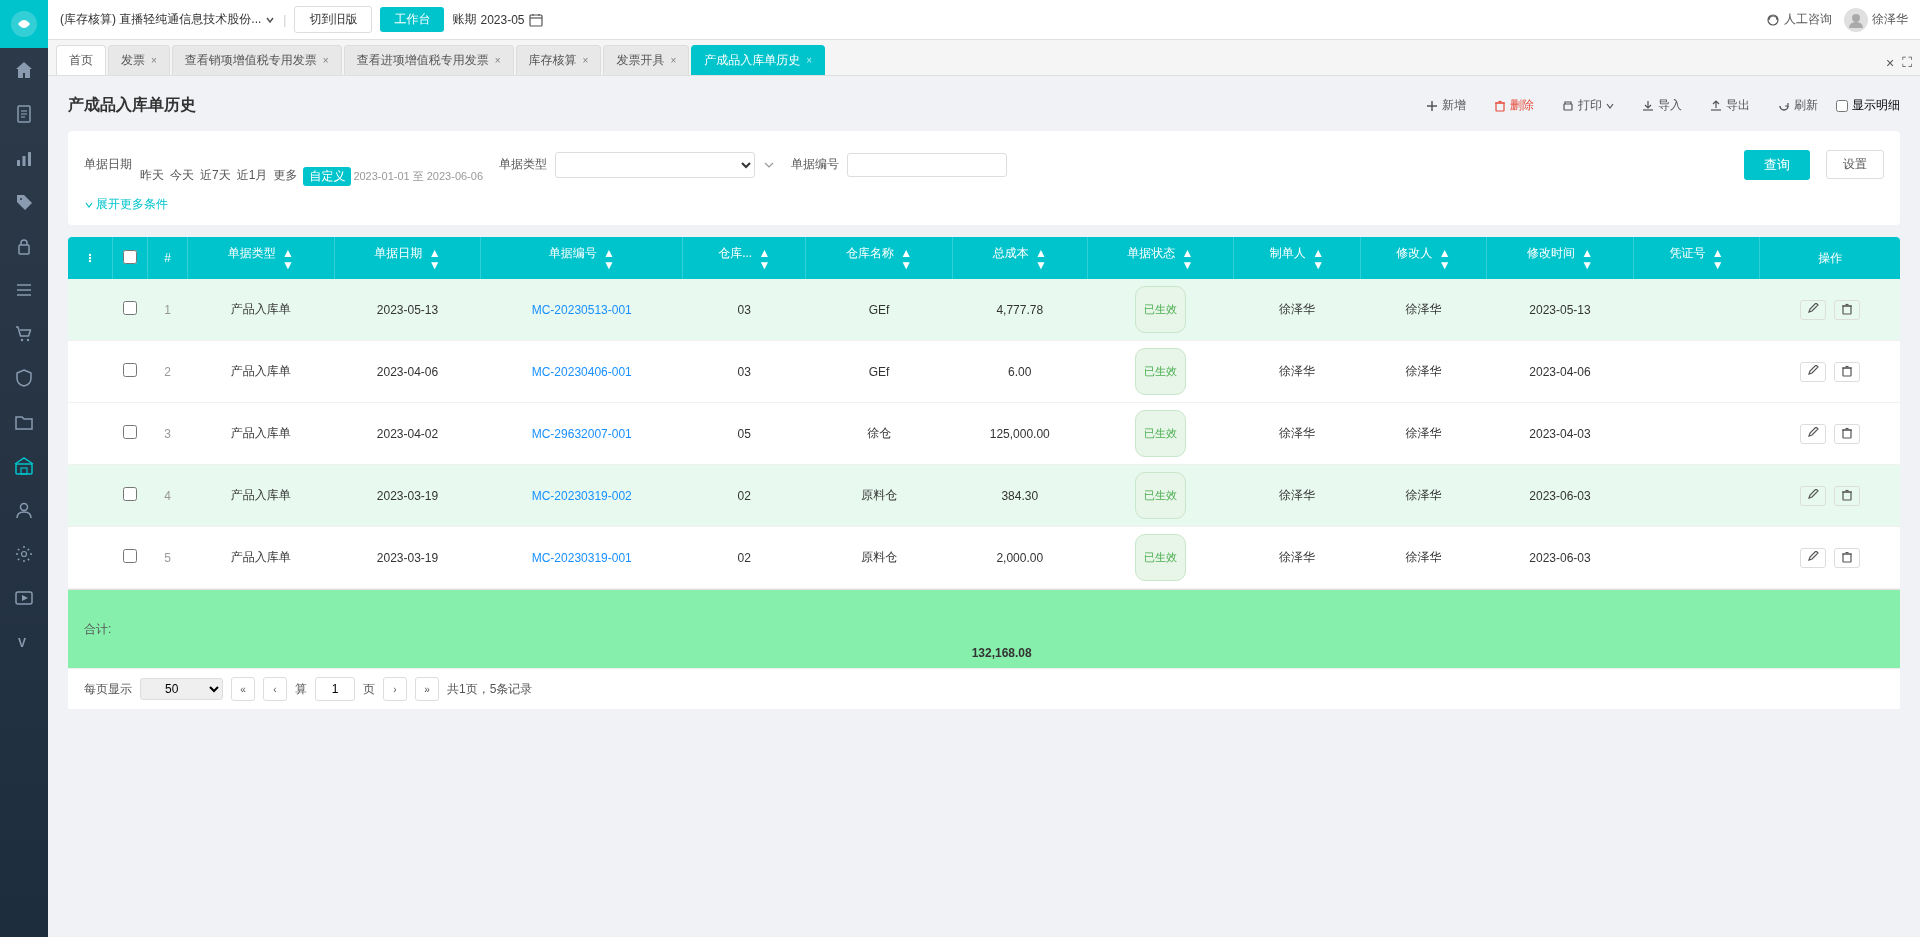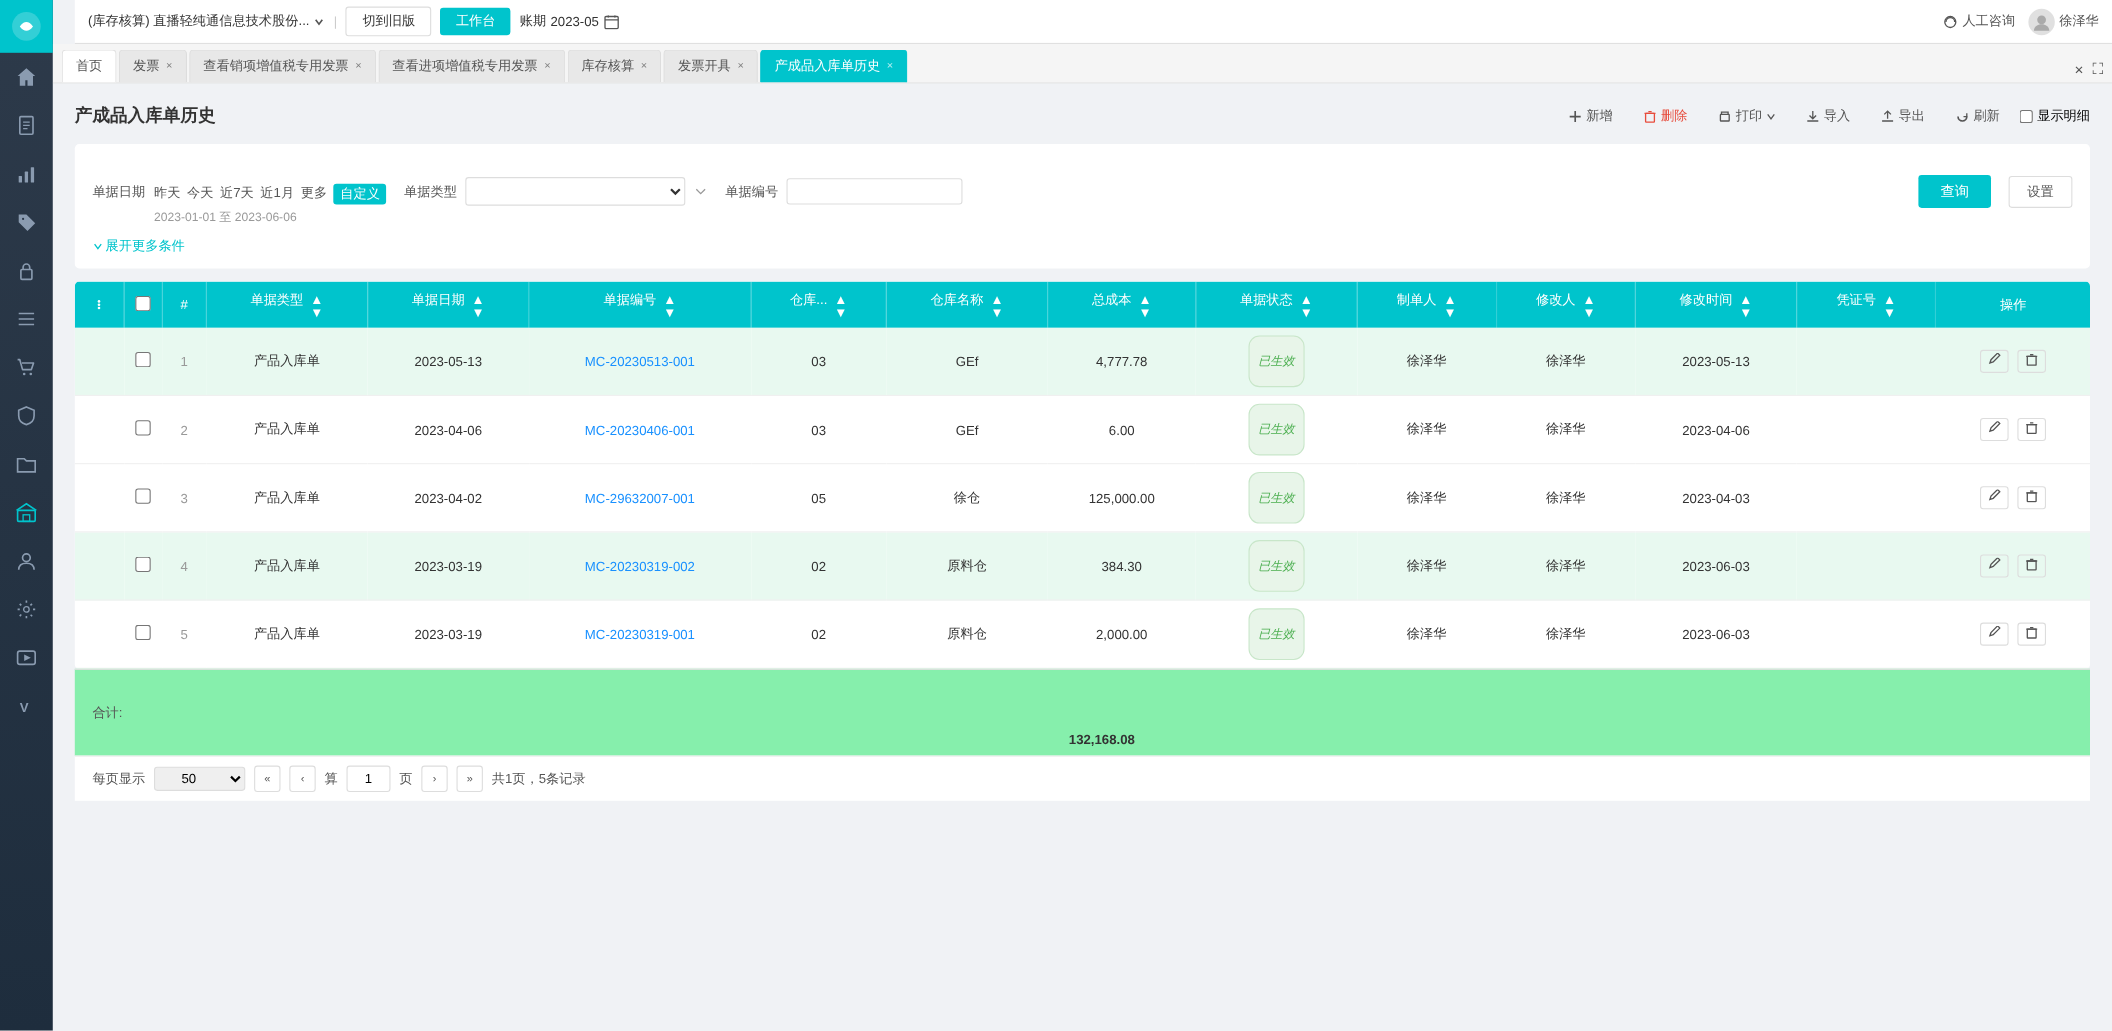--- a/index.html
+++ b/index.html
@@ -10,21 +10,21 @@
     .sidebar-logo { width: 48px; height: 48px; background: #00c4cc; display: flex; align-items: center; justify-content: center; }
     .sidebar-logo svg { width: 28px; height: 28px; }
     .sidebar-item { width: 48px; height: 44px; display: flex; align-items: center; justify-content: center; color: #8a9bb0; cursor: pointer; }
     .sidebar-item.active { color: #00c4cc; }
     .sidebar-item svg { width: 20px; height: 20px; }
 
     
     .main { flex: 1; display: flex; flex-direction: column; overflow: hidden; }
 
     
-    .topbar { height: 40px; background: #fff; border-bottom: 1px solid #e0e0e0; display: flex; align-items: center; padding: 0 12px; gap: 8px; flex-shrink: 0; margin-left: 20px; }
+    .topbar { height: 40px; background: #fff; border-bottom: 1px solid #e0e0e0; display: flex; align-items: center; padding: 0 12px; gap: 8px; flex-shrink: 0; }
     .topbar-company { font-size: 12px; color: #333; display: flex; align-items: center; gap: 4px; }
     .topbar-sep { color: #ccc; }
     .topbar-btn { padding: 4px 14px; border-radius: 3px; cursor: pointer; font-size: 12px; }
     .btn-workbench { background: #00c4cc; color: #fff; border: none; }
     .btn-switch { background: #fff; color: #333; border: 1px solid #ddd; }
     .topbar-period { display: flex; align-items: center; gap: 4px; color: #333; font-size: 12px; }
     .topbar-spacer { flex: 1; }
     .topbar-right { display: flex; align-items: center; gap: 12px; color: #555; font-size: 12px; }
     .topbar-user { display: flex; align-items: center; gap: 4px; }
     .user-avatar { width: 24px; height: 24px; border-radius: 50%; background: #e0e0e0; display: flex; align-items: center; justify-content: center; overflow: hidden; }
@@ -55,35 +55,35 @@
     .filter-label { color: #555; font-size: 12px; white-space: nowrap; }
     .filter-date-links { display: flex; gap: 6px; }
     .filter-date-link { color: #555; cursor: pointer; font-size: 12px; }
     .filter-date-link.custom { background: #00c4cc; color: #fff; padding: 1px 6px; border-radius: 3px; }
     .filter-date-range { color: #999; font-size: 11px; margin-top: 2px; }
     .filter-select { border: 1px solid #ddd; border-radius: 3px; padding: 4px 8px; font-size: 12px; width: 200px; color: #333; background: #fff; }
     .filter-input { border: 1px solid #ddd; border-radius: 3px; padding: 4px 8px; font-size: 12px; width: 160px; }
     .btn-query { background: #00c4cc; color: #fff; border: none; border-radius: 3px; padding: 6px 20px; cursor: pointer; font-size: 13px; }
     .btn-setting { background: #fff; color: #555; border: 1px solid #ddd; border-radius: 3px; padding: 5px 16px; cursor: pointer; font-size: 12px; }
     .expand-link { color: #00c4cc; cursor: pointer; font-size: 12px; display: flex; align-items: center; gap: 2px; }
-    .filter-date-col { display: flex; flex-direction: column; gap: 2px; margin-top: 24px; }
+    .filter-date-col { display: flex; flex-direction: row; gap: 2px; margin-top: 24px; }
 
     
     .table-container { background: #fff; border-radius: 4px; overflow: hidden; }
     table { width: 100%; border-collapse: collapse; font-size: 12px; }
     thead tr { background: #00c4cc; color: #fff; }
     thead th { padding: 8px 10px; text-align: center; font-weight: normal; white-space: nowrap; border-right: 1px solid rgba(255,255,255,0.2); cursor: pointer; }
     thead th:last-child { border-right: none; }
     thead th .sort-icons { display: inline-flex; flex-direction: column; margin-left: 3px; line-height: 1; font-size: 8px; }
     tbody tr { border-bottom: 1px solid #f0f0f0; }
     tbody tr.highlighted { background: #e8f9f0; }
     tbody td { padding: 7px 10px; text-align: center; color: #333; }
     tbody td.link-cell { color: #1890ff; cursor: pointer; }
     .row-num { color: #999; }
-    .status-badge { display: inline-block; padding: 15px 8px; border-radius: 10px; font-size: 11px; font-style: italic; }
+    .status-badge { display: inline-block; padding: 15px 8px; border-radius: 10px; font-size: 11px; }
     .status-effective { background: #e8f5e9; color: #4caf50; border: 1px solid #c8e6c9; }
     .checkbox { width: 14px; height: 14px; cursor: pointer; }
     .settings-icon { width: 24px; height: 24px; display: flex; align-items: center; justify-content: center; cursor: pointer; }
     .op-btn { background: transparent; border: 1px solid #ddd; border-radius: 3px; padding: 2px 6px; cursor: pointer; color: #555; font-size: 11px; margin: 0 2px; }
 
     
     .table-footer { background: #86efac; border-top: 1px solid #e0e0e0; padding: 8px 16px; display: flex; align-items: center; }
     .footer-total-label { color: #555; margin-right: 8px; }
     .footer-total-value { color: #333; font-weight: bold; text-align: center; flex: 1; margin-top: 48px; }
 

